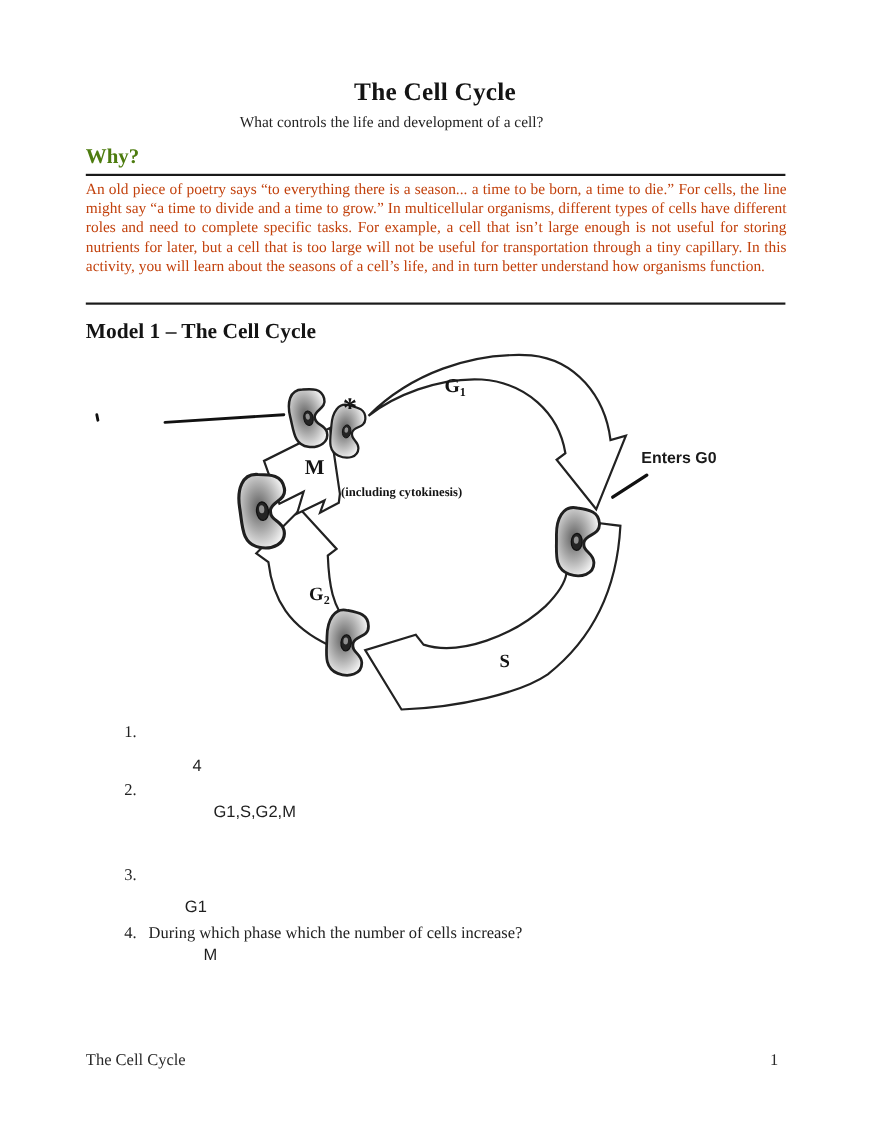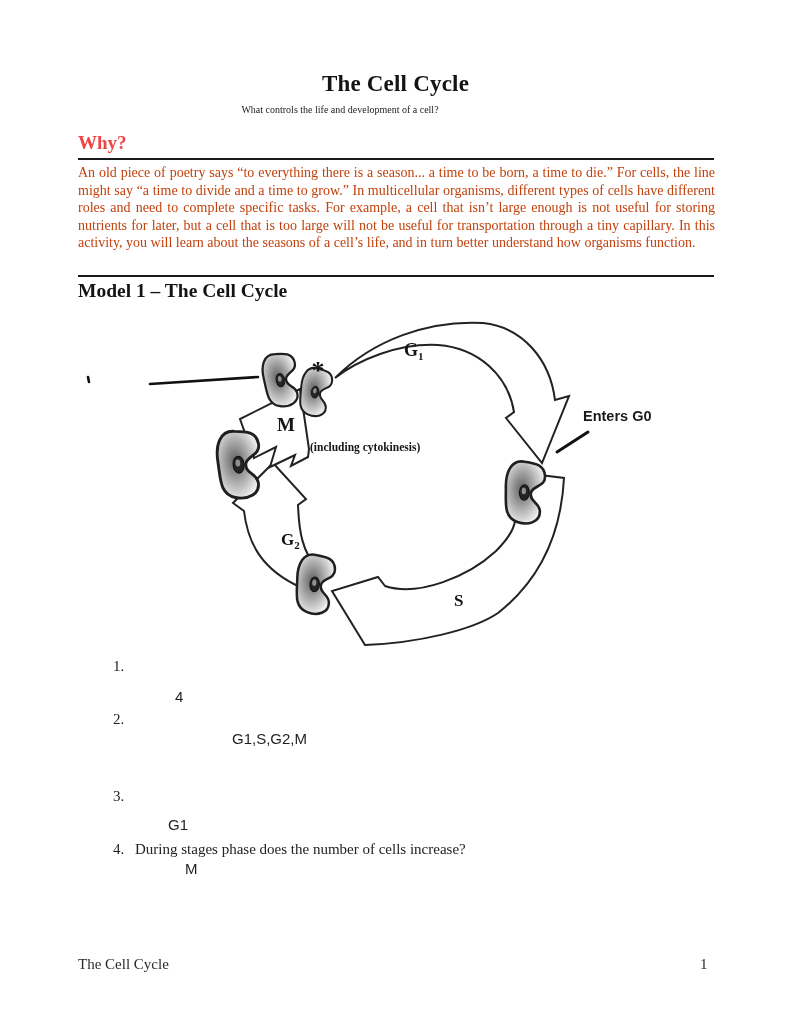--- a/index.html
+++ b/index.html
@@ -3,39 +3,39 @@
 <meta charset="utf-8">
 <style>
   html,body{margin:0;padding:0;background:#ffffff;}
   #page{
     position:relative;width:791px;height:1024px;background:#ffffff;overflow:hidden;
     font-family:"Liberation Serif", serif;color:#1c1c1c;
   }
   .abs{position:absolute;}
 
   .doc-title{top:71px;left:0;width:791px;text-align:center;font-size:23px;font-weight:bold;color:#141414;letter-spacing:.2px;}
-  .doc-subtitle{top:104px;left:0;width:680px;text-align:center;font-size:10px;color:#222;}
-  .why-heading{top:132px;left:78px;font-size:19px;font-weight:bold;color:#ef4444;}
+  .doc-subtitle{top:104px;left:16px;width:680px;text-align:center;font-size:14px;color:#222;}
+  .why-heading{top:132px;left:78px;font-size:19px;font-weight:bold;color:#4d7c0f;}
   .rule{left:78px;width:636px;height:2px;background:#1a1a1a;}
   .rule-1{top:158px;}
   .rule-2{top:275px;}
   .why-body{top:164px;left:78px;width:637px;font-size:14px;line-height:17.6px;text-align:justify;color:#c2410c;}
-  .model-heading{top:280px;left:78px;font-size:19.5px;font-weight:bold;color:#141414;}
+  .model-heading{top:291px;left:78px;font-size:19.5px;font-weight:bold;color:#141414;}
 
   .diagram{top:315px;left:78px;width:620px;height:340px;}
 
   .question{left:113px;display:flex;font-size:15px;color:#222;width:580px;}
   .qnum{width:22px;flex:none;}
   .q1{top:658px;}
   .q2{top:711px;}
   .q3{top:788px;}
   .q4{top:841px;}
   .answer{font-family:"Liberation Sans", sans-serif;font-size:15px;font-weight:500;color:#1f1f1f;}
   .a1{top:688px;left:175px;}
-  .a2{top:730px;left:194px;margin-left:38px;}
+  .a2{top:730px;left:194px;}
   .a3{top:816px;left:168px;}
   .a4{top:860px;left:185px;}
 
   .footer-left{top:956px;left:78px;font-size:15px;color:#2a2a2a;}
   .footer-page{top:956px;left:700px;font-size:15px;color:#2a2a2a;}
 
   svg text{font-family:"Liberation Serif", serif;fill:#141414;}
   .svg-sans{font-family:"Liberation Sans", sans-serif;font-weight:600;fill:#1a1a1a;}
 </style>
 </head>
@@ -105,20 +105,20 @@
   </div>
   <div class="abs answer a2">G1,S,G2,M</div>
 
   <div class="abs question q3">
     <span class="qnum">3.</span>
   </div>
   <div class="abs answer a3">G1</div>
 
   <div class="abs question q4">
     <span class="qnum">4.</span>
-    <span>During stages phase does the number of cells increase?</span>
+    <span>During which phase which the number of cells increase?</span>
   </div>
   <div class="abs answer a4">M</div>
 
   <div class="abs footer-left">The Cell Cycle</div>
   <div class="abs footer-page">1</div>
 
 </div>
 
 </body></html>

